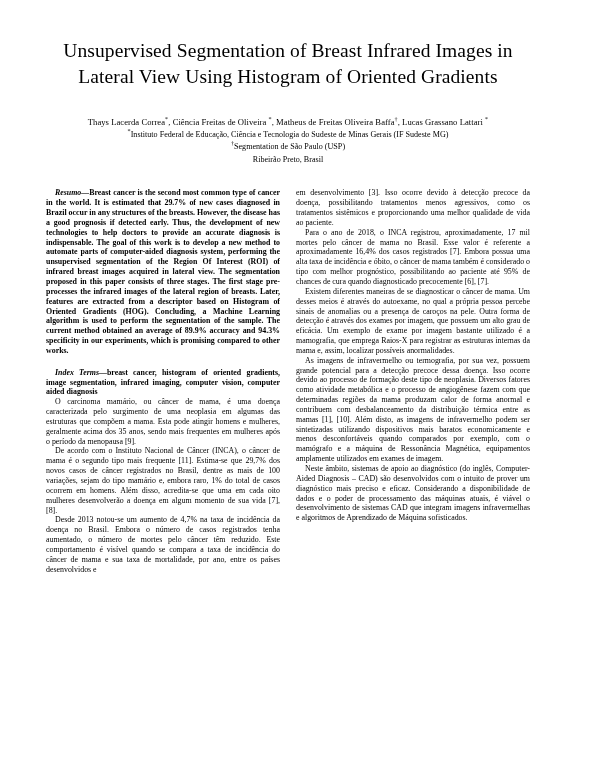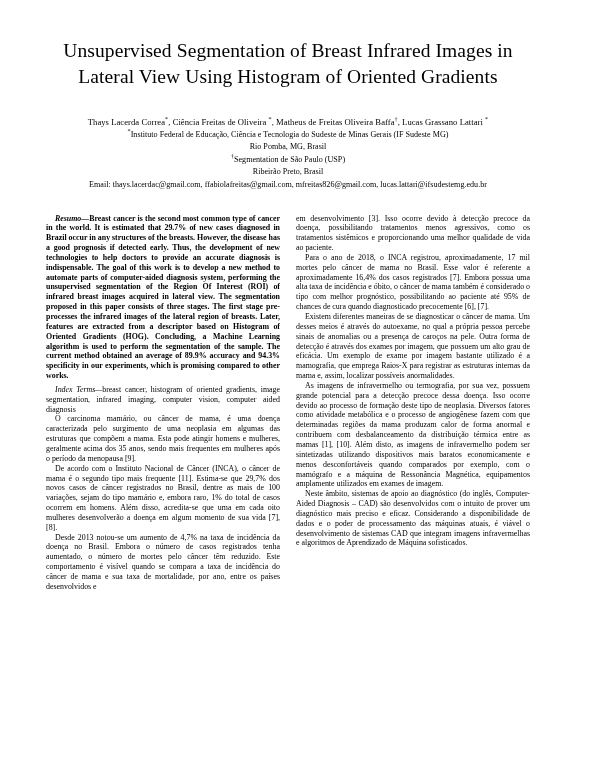--- a/index.html
+++ b/index.html
@@ -71,23 +71,23 @@
   }
   .abstract-body {
     font-weight: bold;
     text-align: justify;
   }
   .abstract-para {
     text-indent: 9px;
     font-weight: bold;
   }
   .indexterms {
-    margin-top: 4px;
+    margin-top: 12px;
     text-align: justify;
-    font-weight: normal;
+    font-weight: bold;
     text-indent: 9px;
   }
   .indexterms .it-head {
     font-style: italic;
   }
   .section-head {
     text-align: center;
     margin: 13px 0 6px 0;
     font-size: 8.2px;
     font-variant: small-caps;
@@ -101,26 +101,24 @@
 
   <h1 class="title">Unsupervised Segmentation of Breast Infrared Images in Lateral View Using Histogram of Oriented Gradients</h1>
 
   <div class="authors-block">
     <div class="authors-line">
       <span>Thays Lacerda Correa</span><sup>*</sup><span>, Ciência Freitas de Oliveira </span><sup>*</sup><span>, Matheus de Freitas Oliveira Baffa</span><sup>†</sup><span>, Lucas Grassano Lattari </span><sup>*</sup>
     </div>
     <div class="affil-line">
       <sup>*</sup><span>Instituto Federal de Educação, Ciência e Tecnologia do Sudeste de Minas Gerais (IF Sudeste MG)</span>
     </div>
-    <div class="affil-line">Rio Pomba, MG, Brasil</div>
     <div class="affil-line">
       <sup>†</sup><span>Segmentation de São Paulo (USP)</span>
     </div>
     <div class="affil-line">Ribeirão Preto, Brasil</div>
-    <div class="affil-line">Email: thays.lacerdac@gmail.com, ffabiolafreitas@gmail.com, mfreitas826@gmail.com, lucas.lattari@ifsudestemg.edu.br</div>
   </div>
 
   <div class="columns">
 
     <div class="col">
 
       <p class="abstract-para"><span class="abstract-head">Resumo—</span><span class="abstract-body">Breast cancer is the second most common type of cancer in the world. It is estimated that 29.7% of new cases diagnosed in Brazil occur in any structures of the breasts. However, the disease has a good prognosis if detected early. Thus, the development of new technologies to help doctors to provide an accurate diagnosis is indispensable. The goal of this work is to develop a new method to automate parts of computer-aided diagnosis system, performing the unsupervised segmentation of the Region Of Interest (ROI) of infrared breast images acquired in lateral view. The segmentation proposed in this paper consists of three stages. The first stage pre-processes the infrared images of the lateral region of breasts. Later, features are extracted from a descriptor based on Histogram of Oriented Gradients (HOG). Concluding, a Machine Learning algorithm is used to perform the segmentation of the sample. The current method obtained an average of 89.9% accuracy and 94.3% specificity in our experiments, which is promising compared to other works.</span></p>
 
       <p class="indexterms"><span class="it-head">Index Terms—</span><span>breast cancer, histogram of oriented gradients, image segmentation, infrared imaging, computer vision, computer aided diagnosis</span></p>
 

